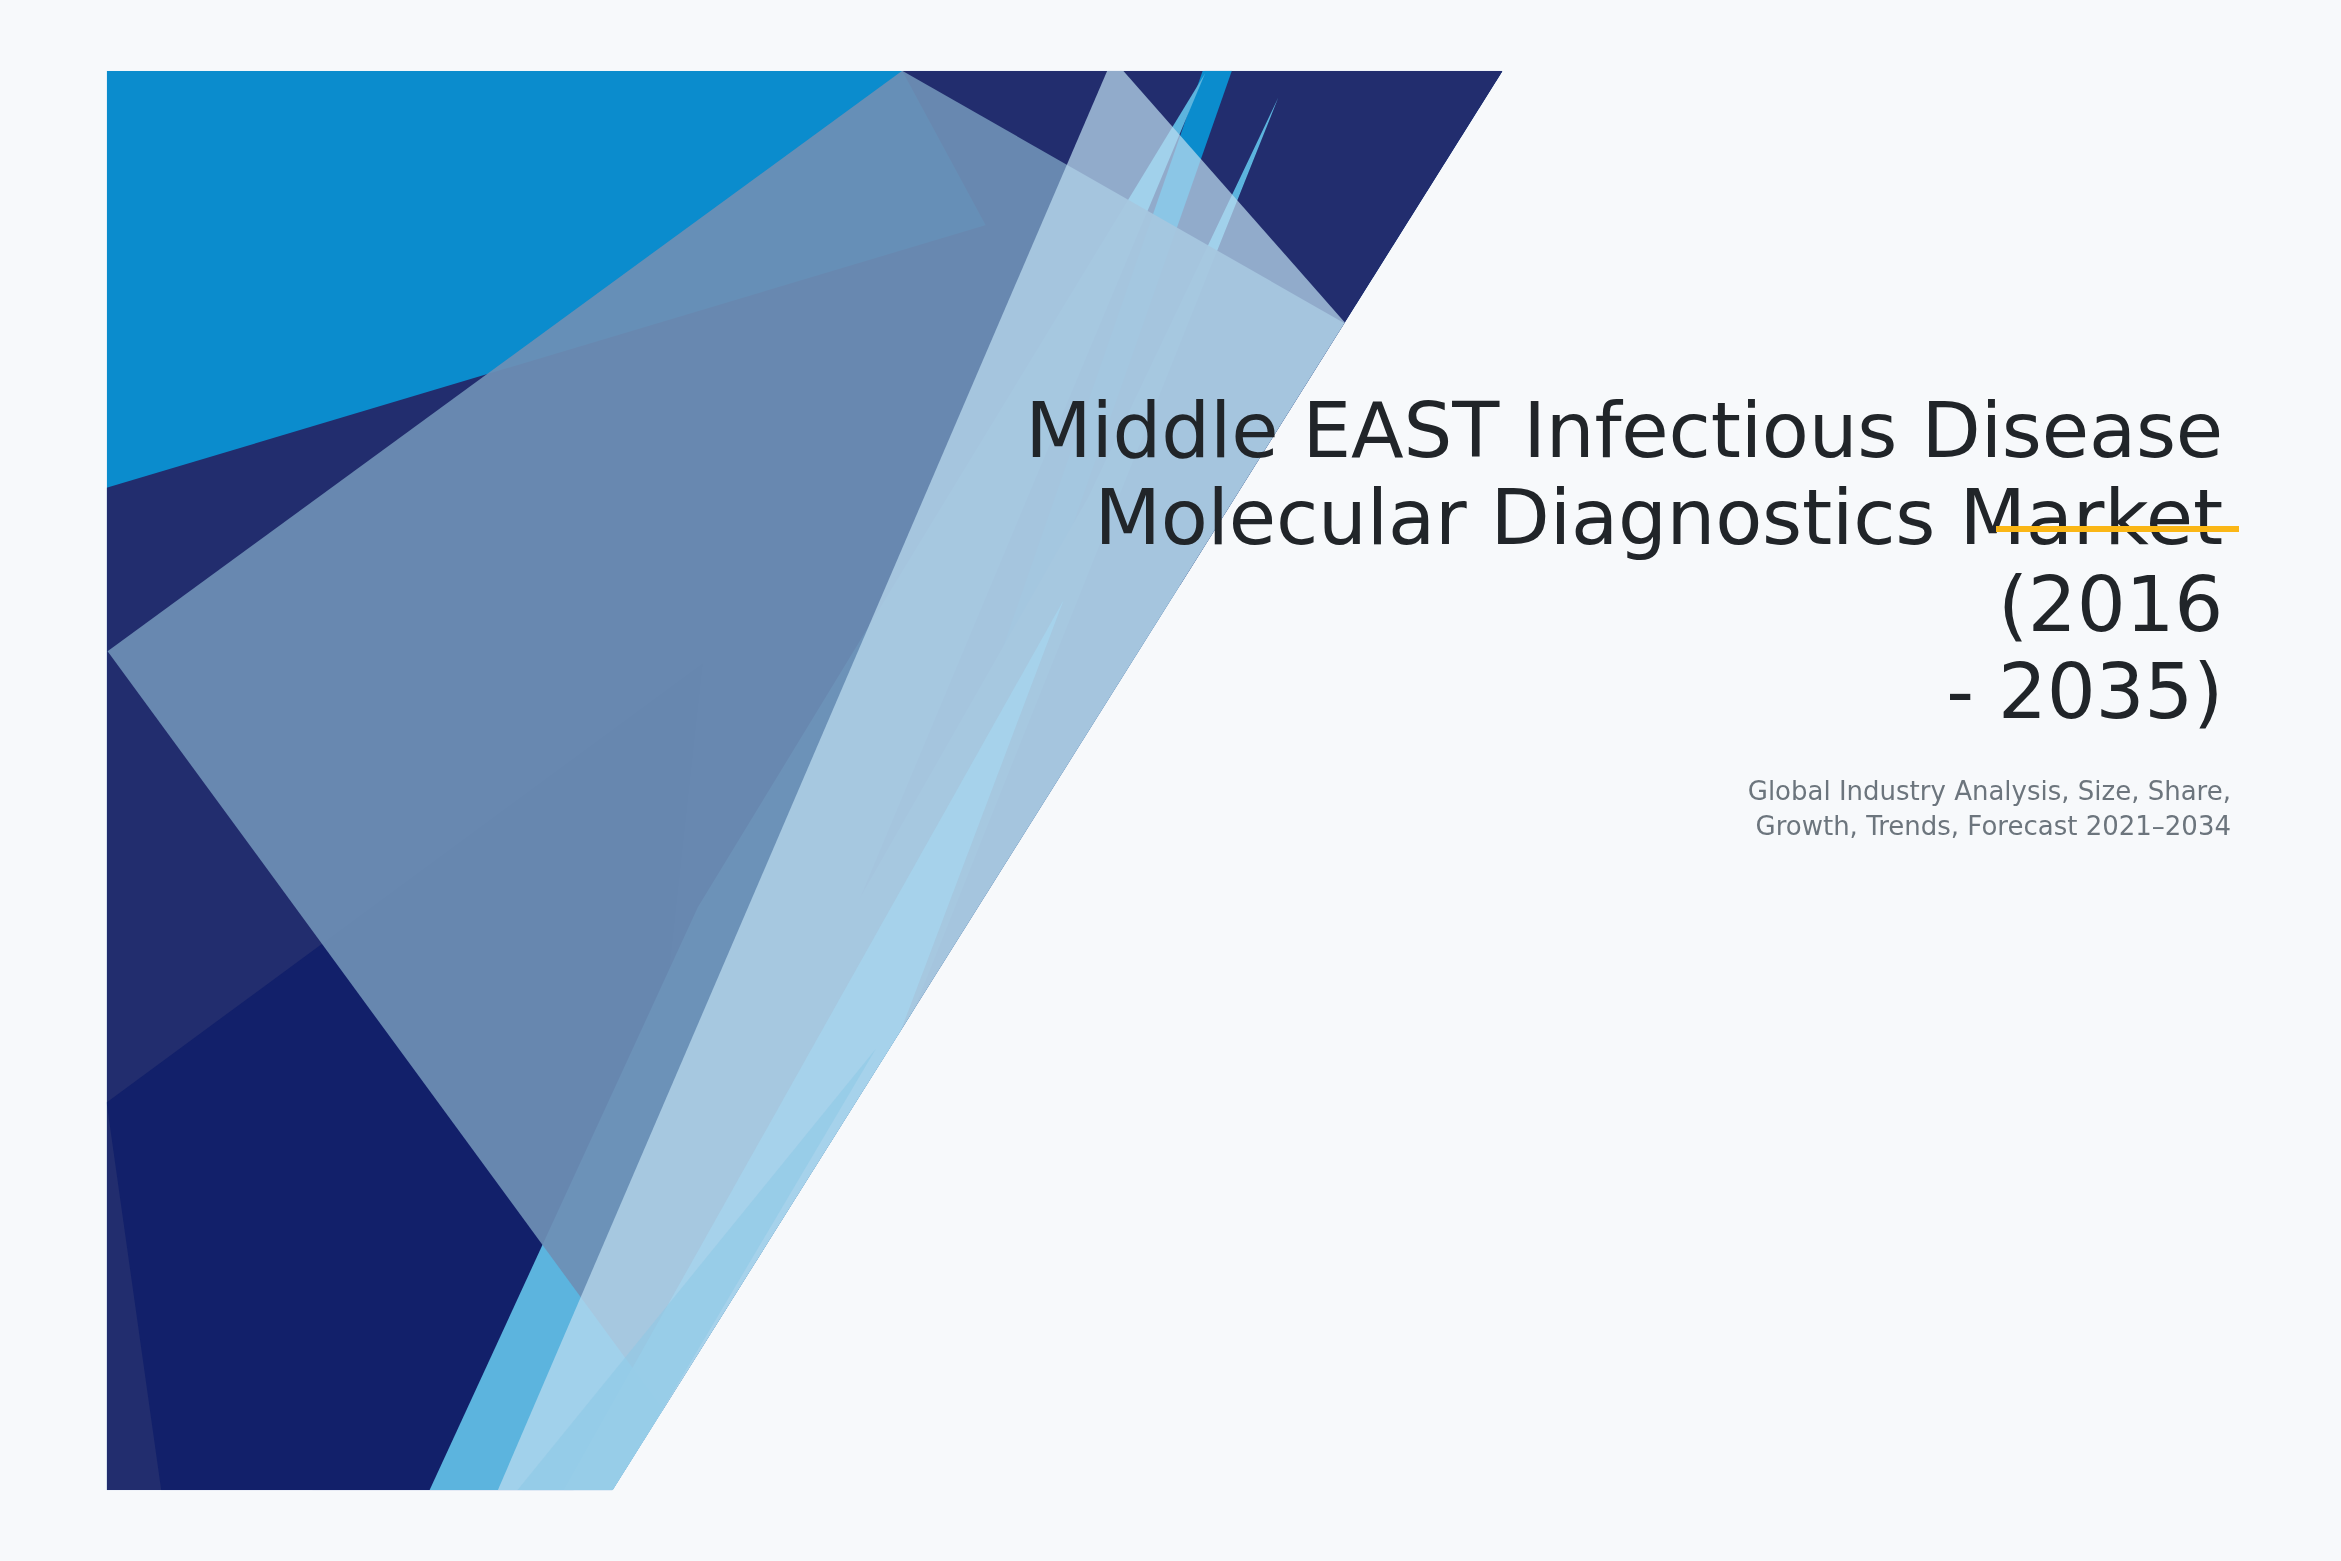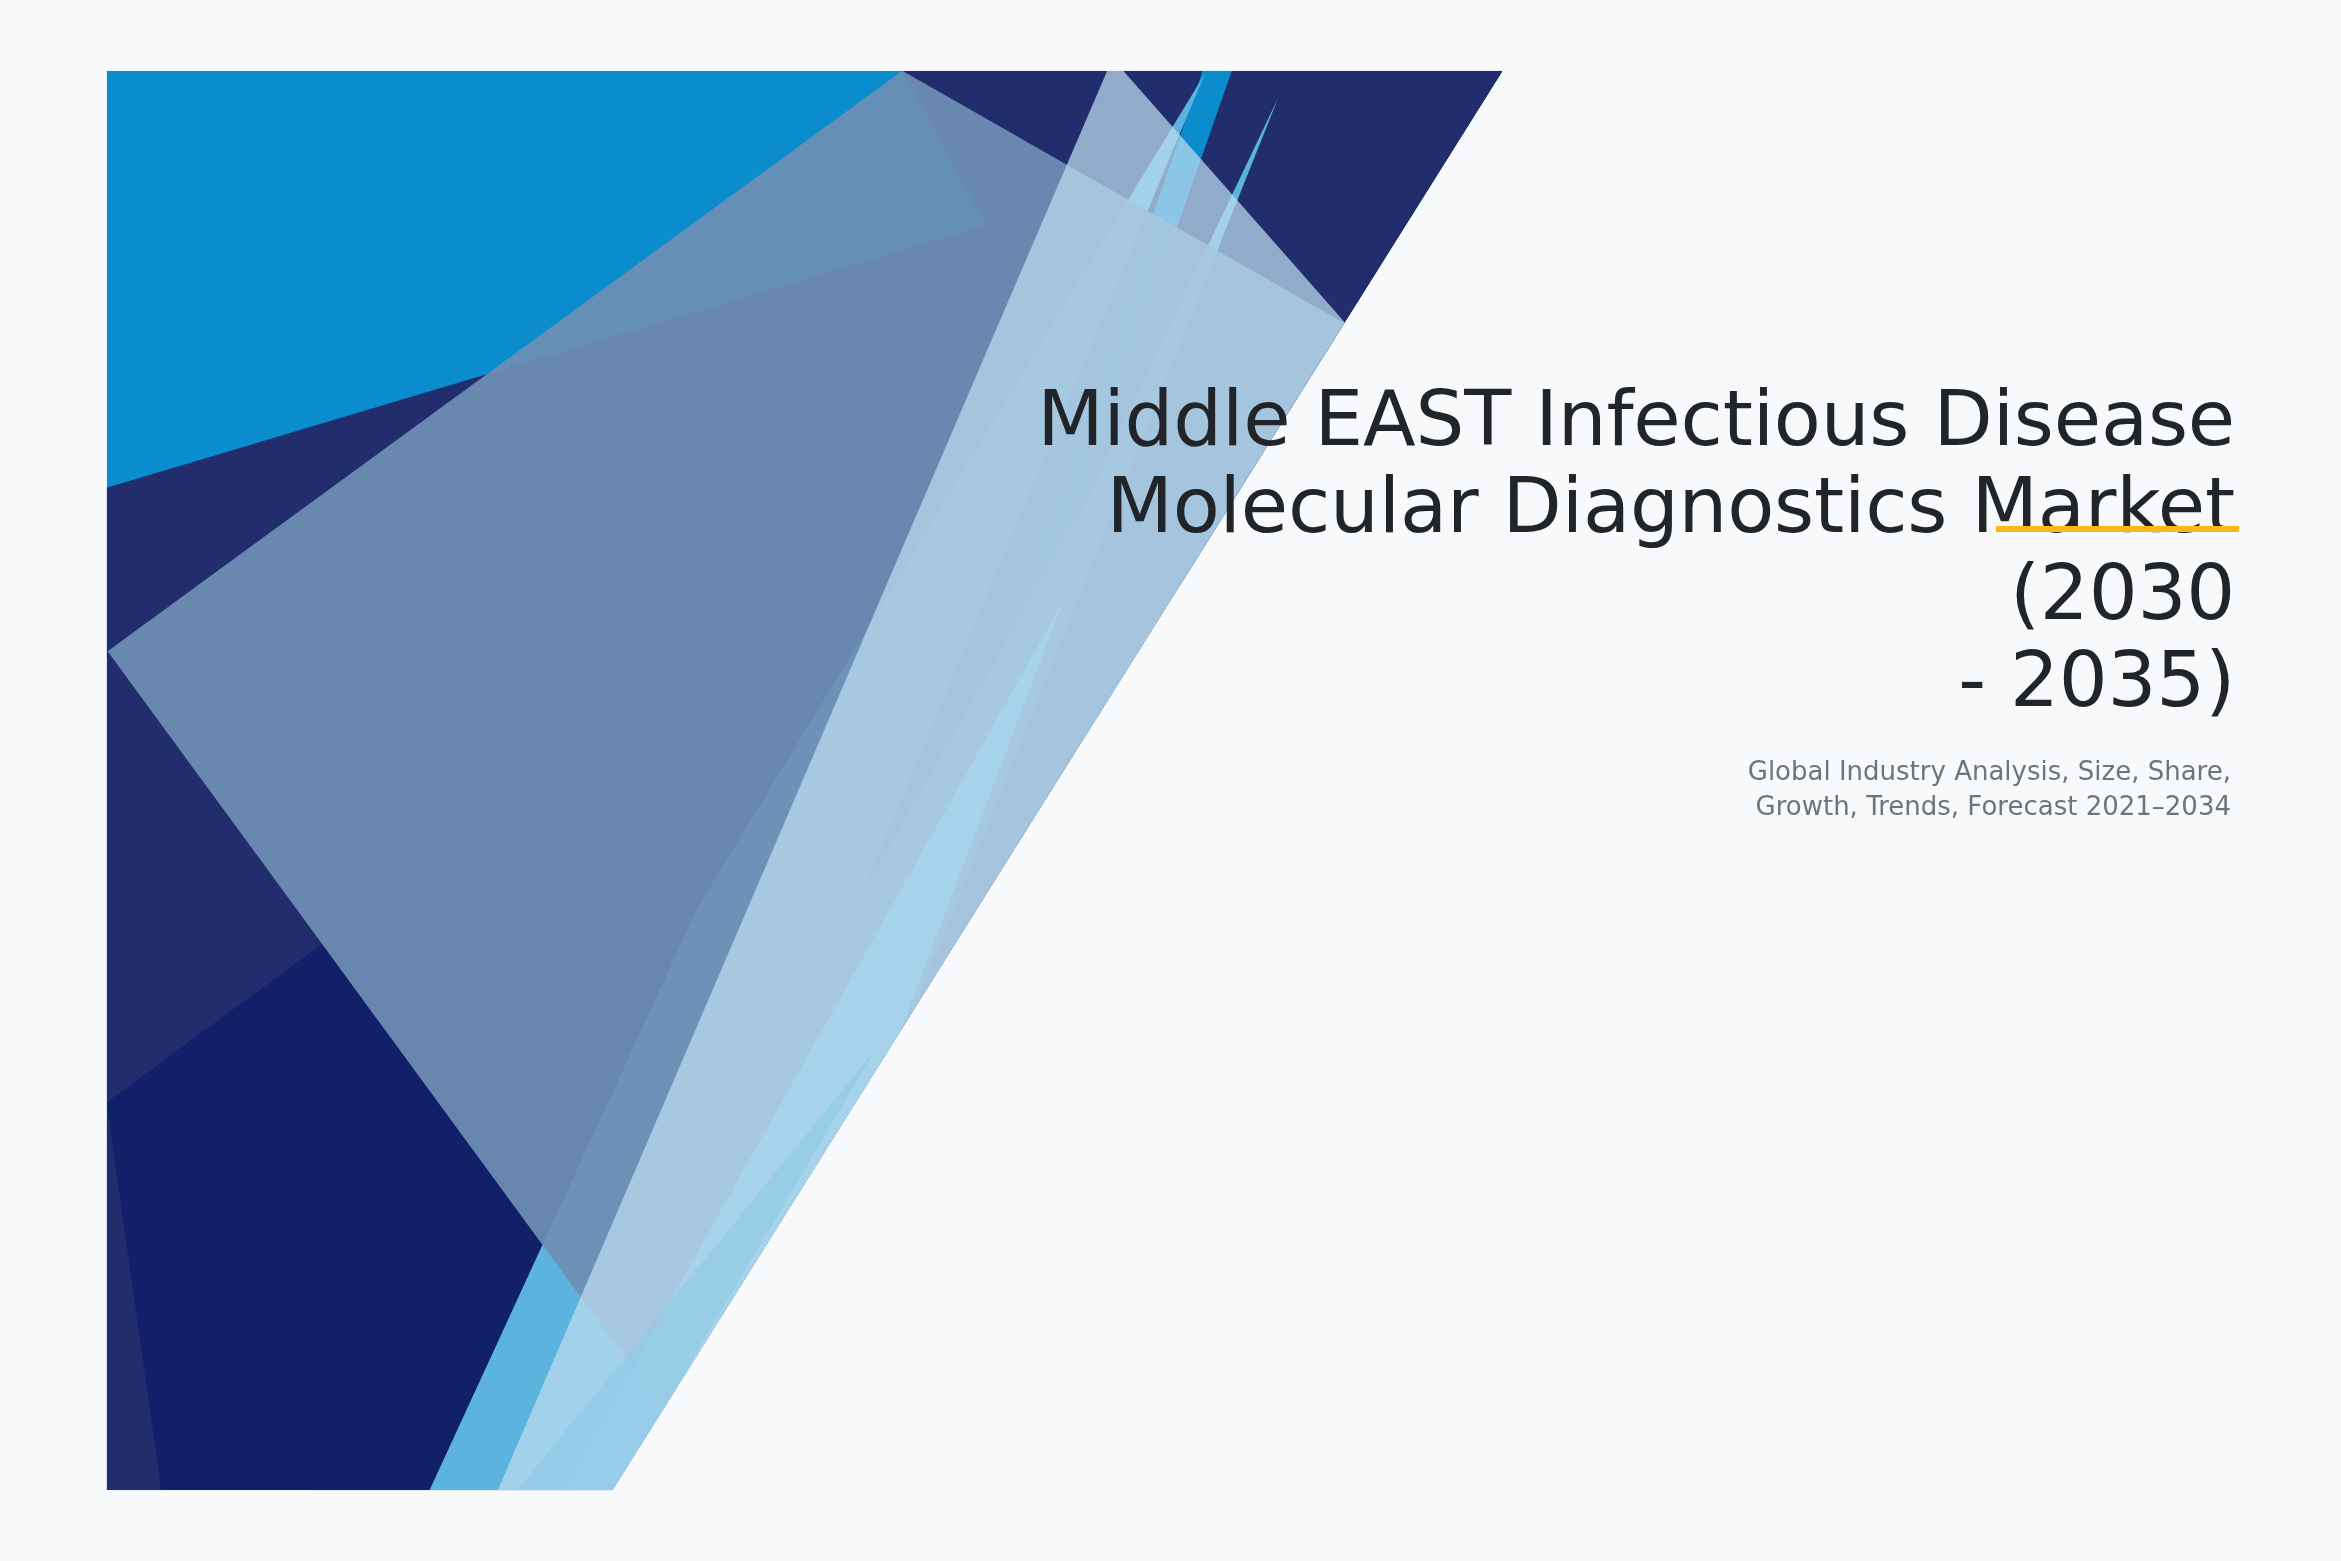--- a/index.html
+++ b/index.html
@@ -35,21 +35,21 @@
   
   .text-block {
     position: absolute;
     left: 917px;
     top: 371px;
     width: 1322px;
     text-align: right;
   }
 
   .title {
-    margin: 4px;
+    margin: 16px;
     font-family: "DejaVu Sans", sans-serif;
     font-size: 77px;
     line-height: 1.13;
     font-weight: 400;
     color: #212529;
     letter-spacing: -0.2px;
     position: relative;
     z-index: 2;
   }
 
@@ -111,21 +111,21 @@
       <polygon points="2280,120 2760,665 1520,3055 1020,3055" fill="#bcdcf0" fill-opacity="0.72"></polygon>
 
       <polygon points="2180,1230 1490,3055 1155,3055" fill="#a6d4ec" fill-opacity="0.85"></polygon>
 
       <polygon points="1795,2150 1060,3055 1260,3055" fill="#8cc8e6" fill-opacity="0.55"></polygon>
 
     </g>
   </svg>
 
   <div class="text-block">
-    <h1 class="title" style="color: rgb(33, 37, 41);"><span>Middle EAST Infectious Disease</span><br><span>Molecular Diagnostics Market (2030</span><br><span>- 2035)</span></h1>
+    <h1 class="title" style="color: rgb(33, 37, 41);"><span>Middle EAST Infectious Disease</span><br><span>Molecular Diagnostics Market (2016</span><br><span>- 2035)</span></h1>
 
     <p class="subtitle" style="color: rgb(108, 117, 125);"><span>Global Industry Analysis, Size, Share,</span><br><span>Growth, Trends, Forecast 2021–2034</span></p>
   </div>
 
   <div class="title-underline" style="background: rgb(251, 183, 22);"></div>
 
 </div>
 
 
 </body></html>

